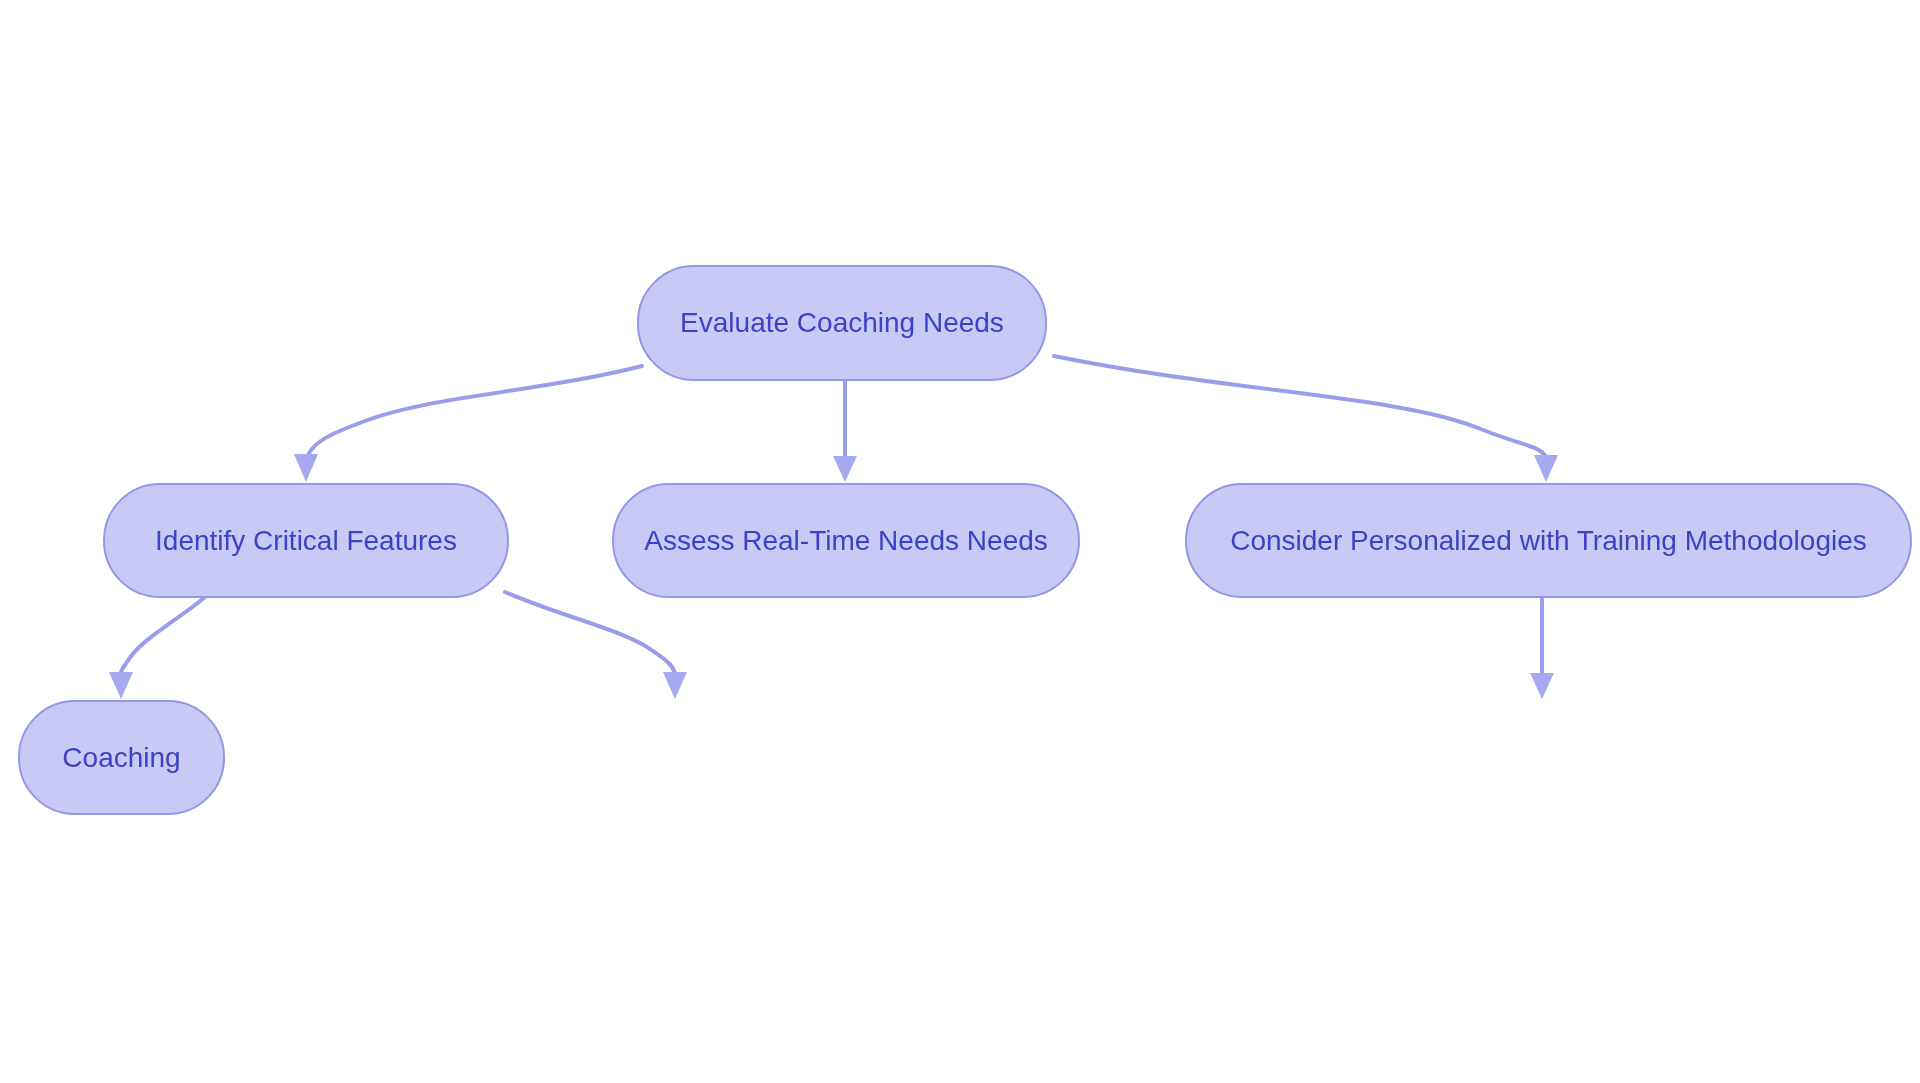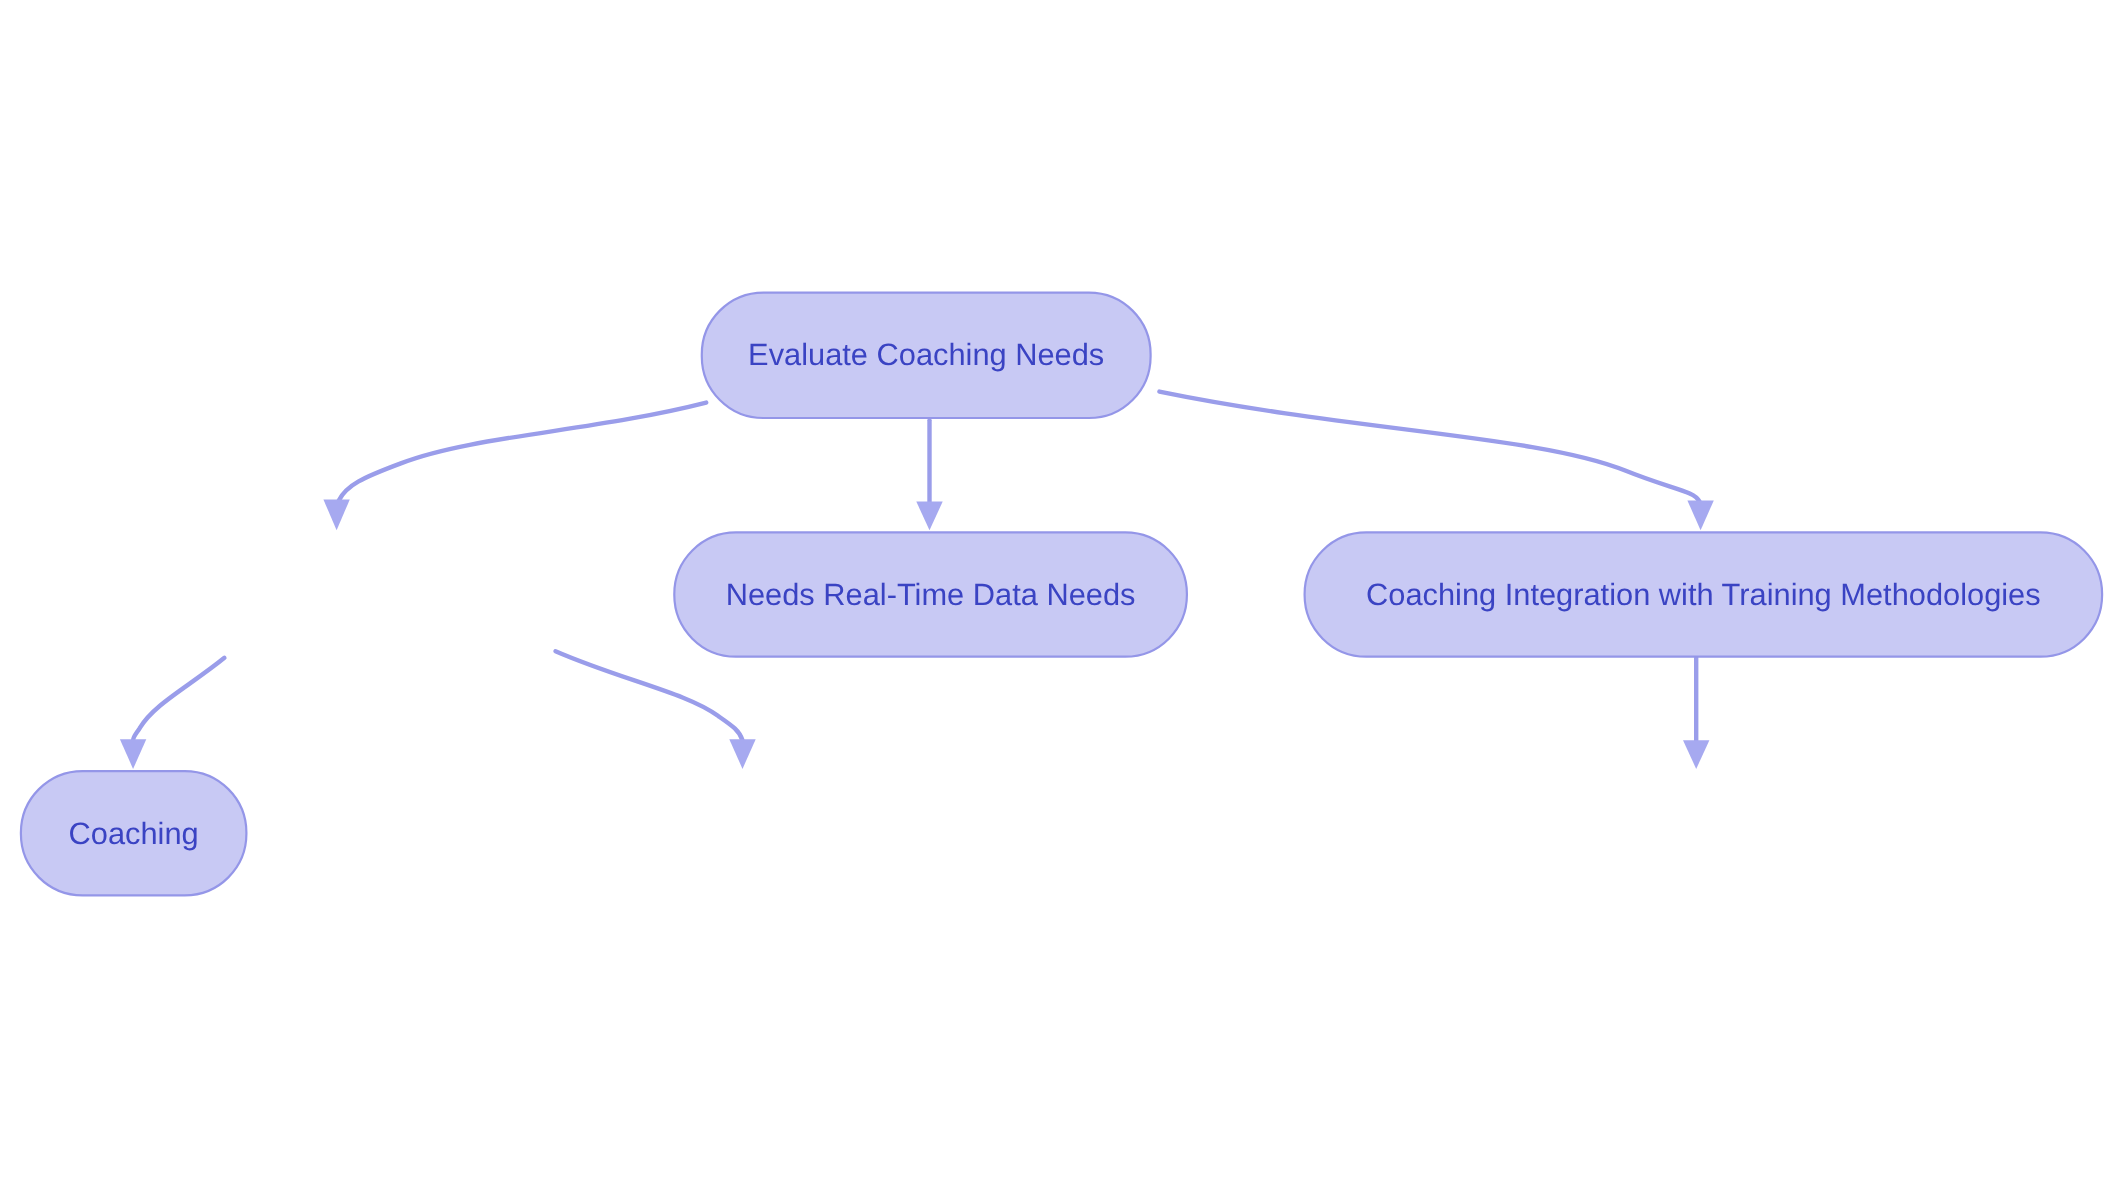--- a/index.html
+++ b/index.html
@@ -87,27 +87,30 @@
     <polygon points="663,672 687,672 675,699"></polygon>
 
     <path d="M 1542 598 L 1542 674"></path>
     <polygon points="1530,673 1554,673 1542,699"></polygon>
   </svg>
 
   <div class="node node-evaluate">
     <span>Evaluate Coaching Needs</span>
   </div>
 
+  <div class="node node-identify">
+    <span>Identify Critical Features</span>
+  </div>
 
   <div class="node node-assess">
-    <span>Needs Real-Time Data Needs</span>
+    <span>Assess Real-Time Needs Needs</span>
   </div>
 
   <div class="node node-integration">
-    <span>Coaching Integration with Training Methodologies</span>
+    <span>Consider Personalized with Training Methodologies</span>
   </div>
 
   <div class="node node-analytics">
     <span>Coaching</span>
   </div>
 
 
 
 </div>
 

